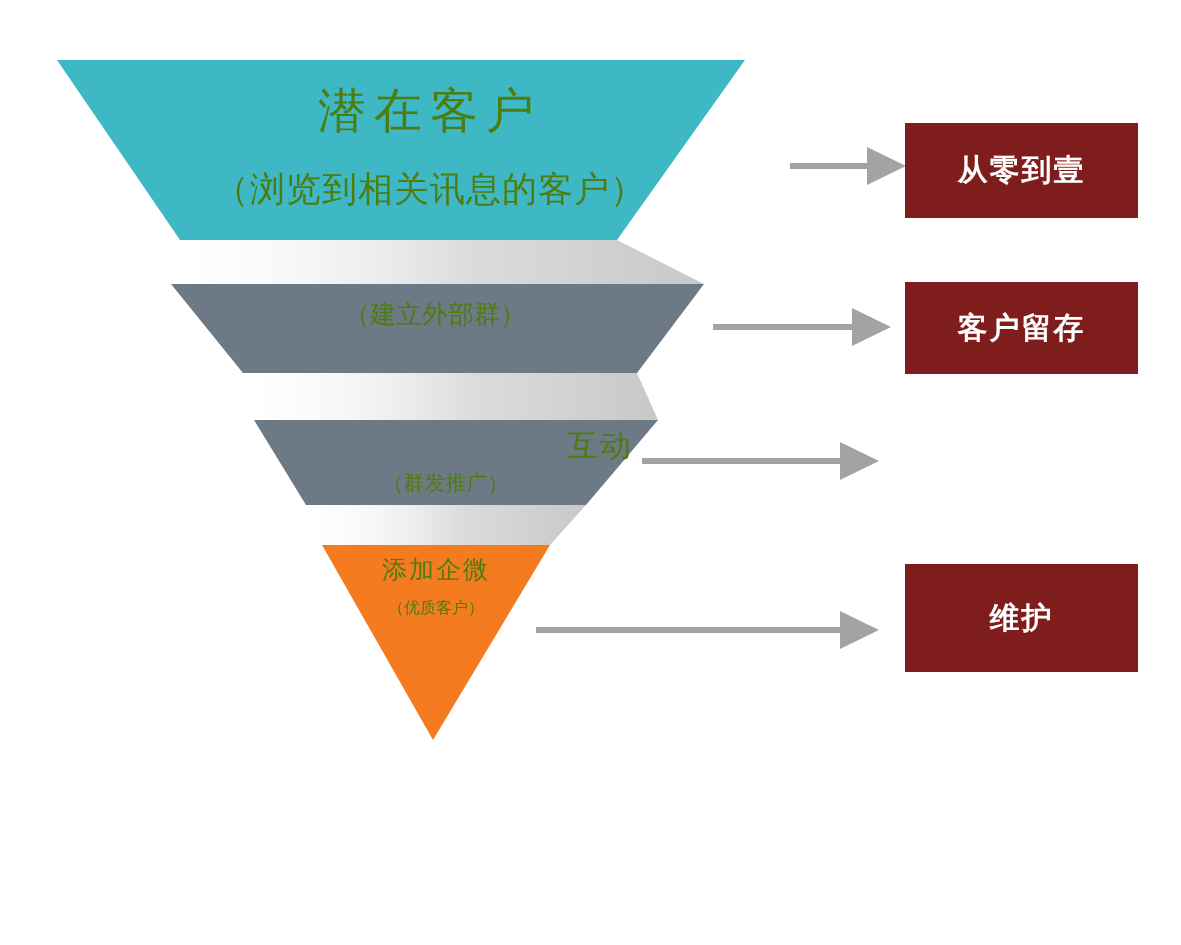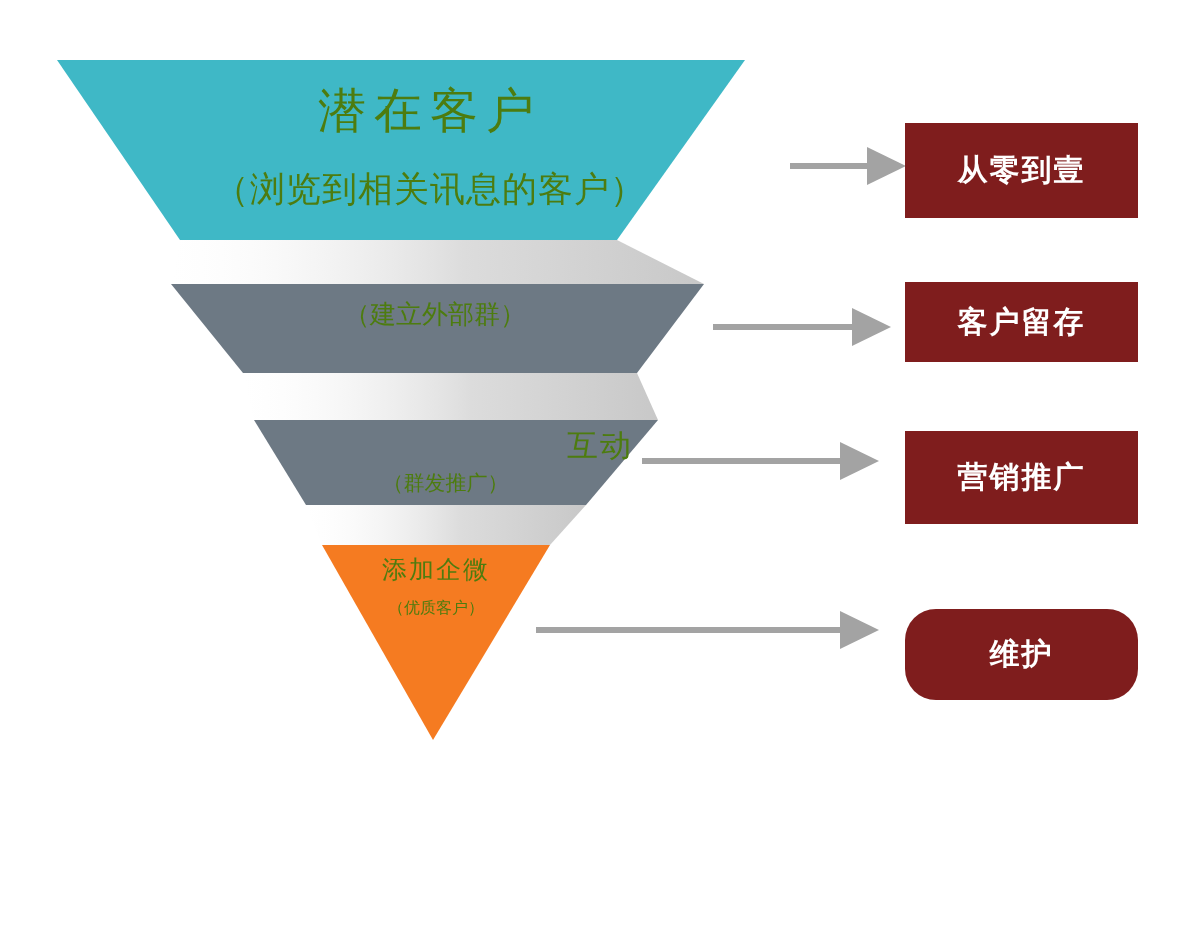--- a/index.html
+++ b/index.html
@@ -52,23 +52,23 @@
     background: #7f1d1d;
     display: flex;
     align-items: center;
     justify-content: center;
     color: #ffffff;
     font-weight: bold;
     font-size: 30px;
     letter-spacing: 2px;
   }
   .box1 { top: 123px; height: 95px; }
-  .box2 { top: 282px; height: 80px; }
+  .box2 { top: 282px; height: 92px; }
   .box3 { top: 431px; height: 93px; }
-  .box4 { top: 609px; height: 91px; border-radius: 31px; }
+  .box4 { top: 564px; height: 108px; }
 
   .caption {
     position: absolute;
     left: 44px;
     top: 790px;
     font-size: 38px;
     font-weight: bold;
     color: #0d0d0d;
     letter-spacing: 1px;
     white-space: pre;
@@ -128,21 +128,18 @@
     <div class="tier-title">添加企微</div>
     <div class="tier-sub">（优质客户）</div>
   </div>
 
   <div class="stage-box box1">
     <span>从零到壹</span>
   </div>
   <div class="stage-box box2">
     <span>客户留存</span>
   </div>
-  <div class="stage-box box3">
-    <span>营销推广</span>
-  </div>
   <div class="stage-box box4">
     <span>维护</span>
   </div>
 
 
 </div>
 
 </body></html>

